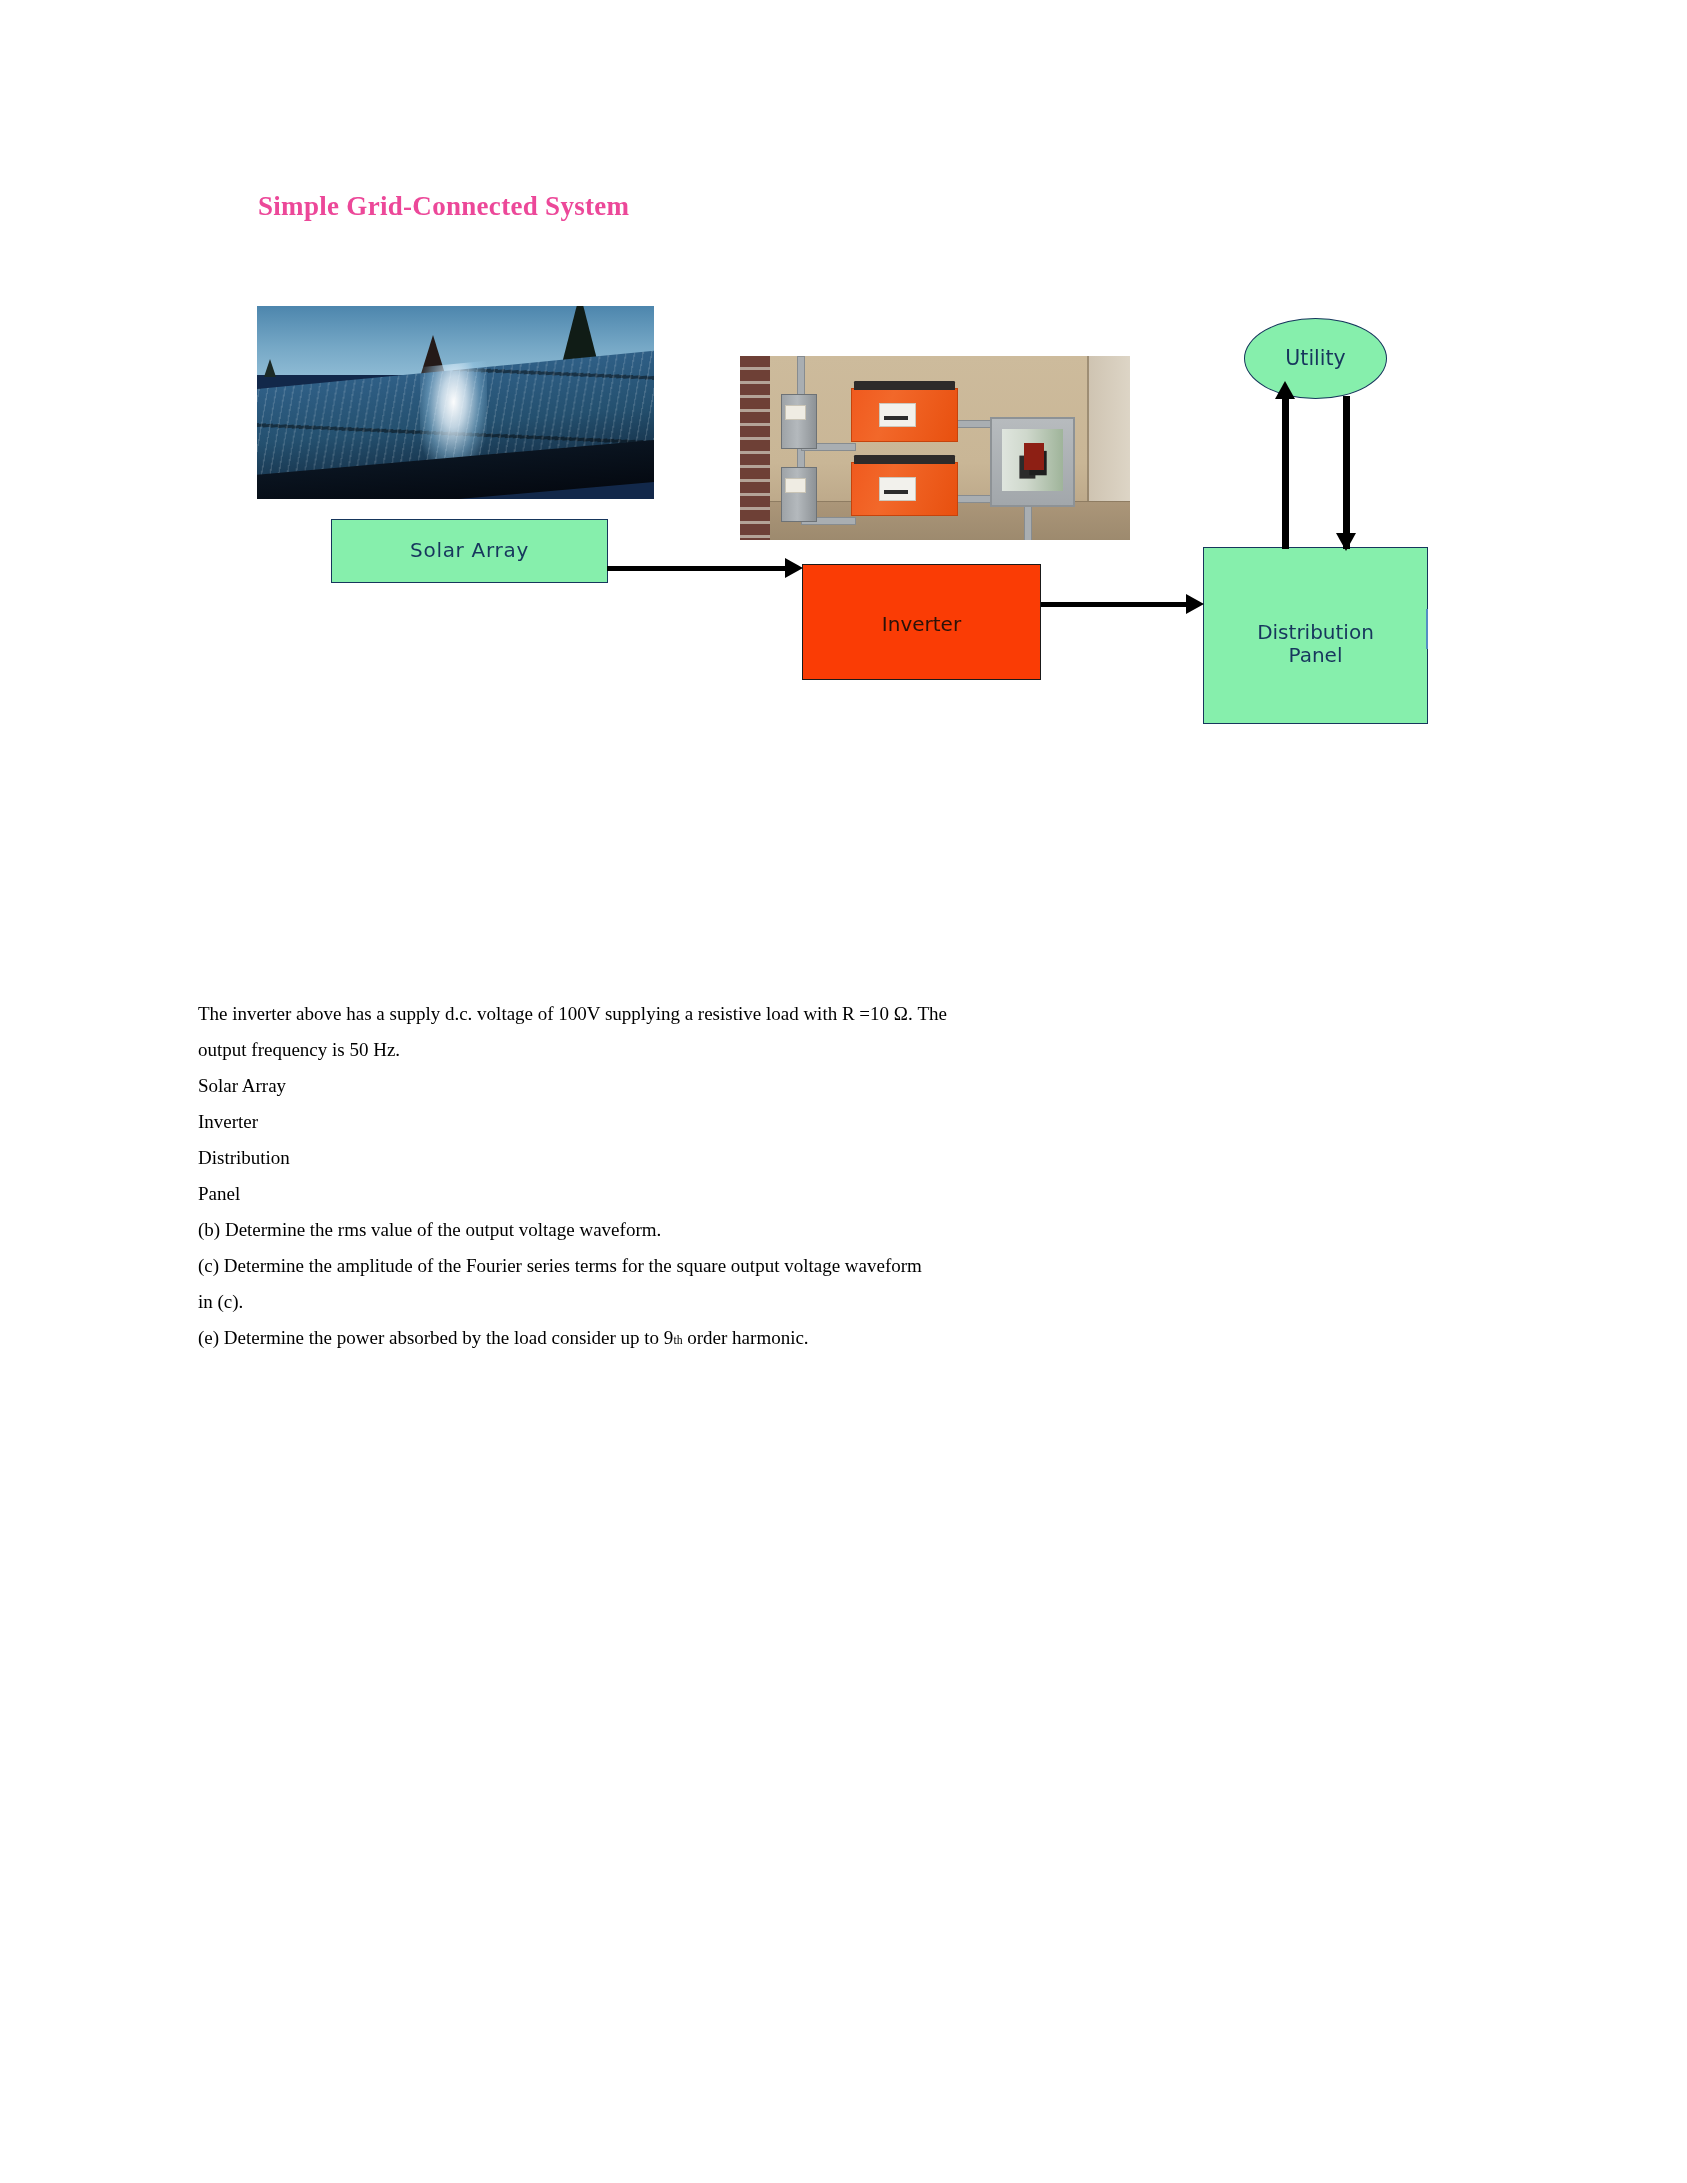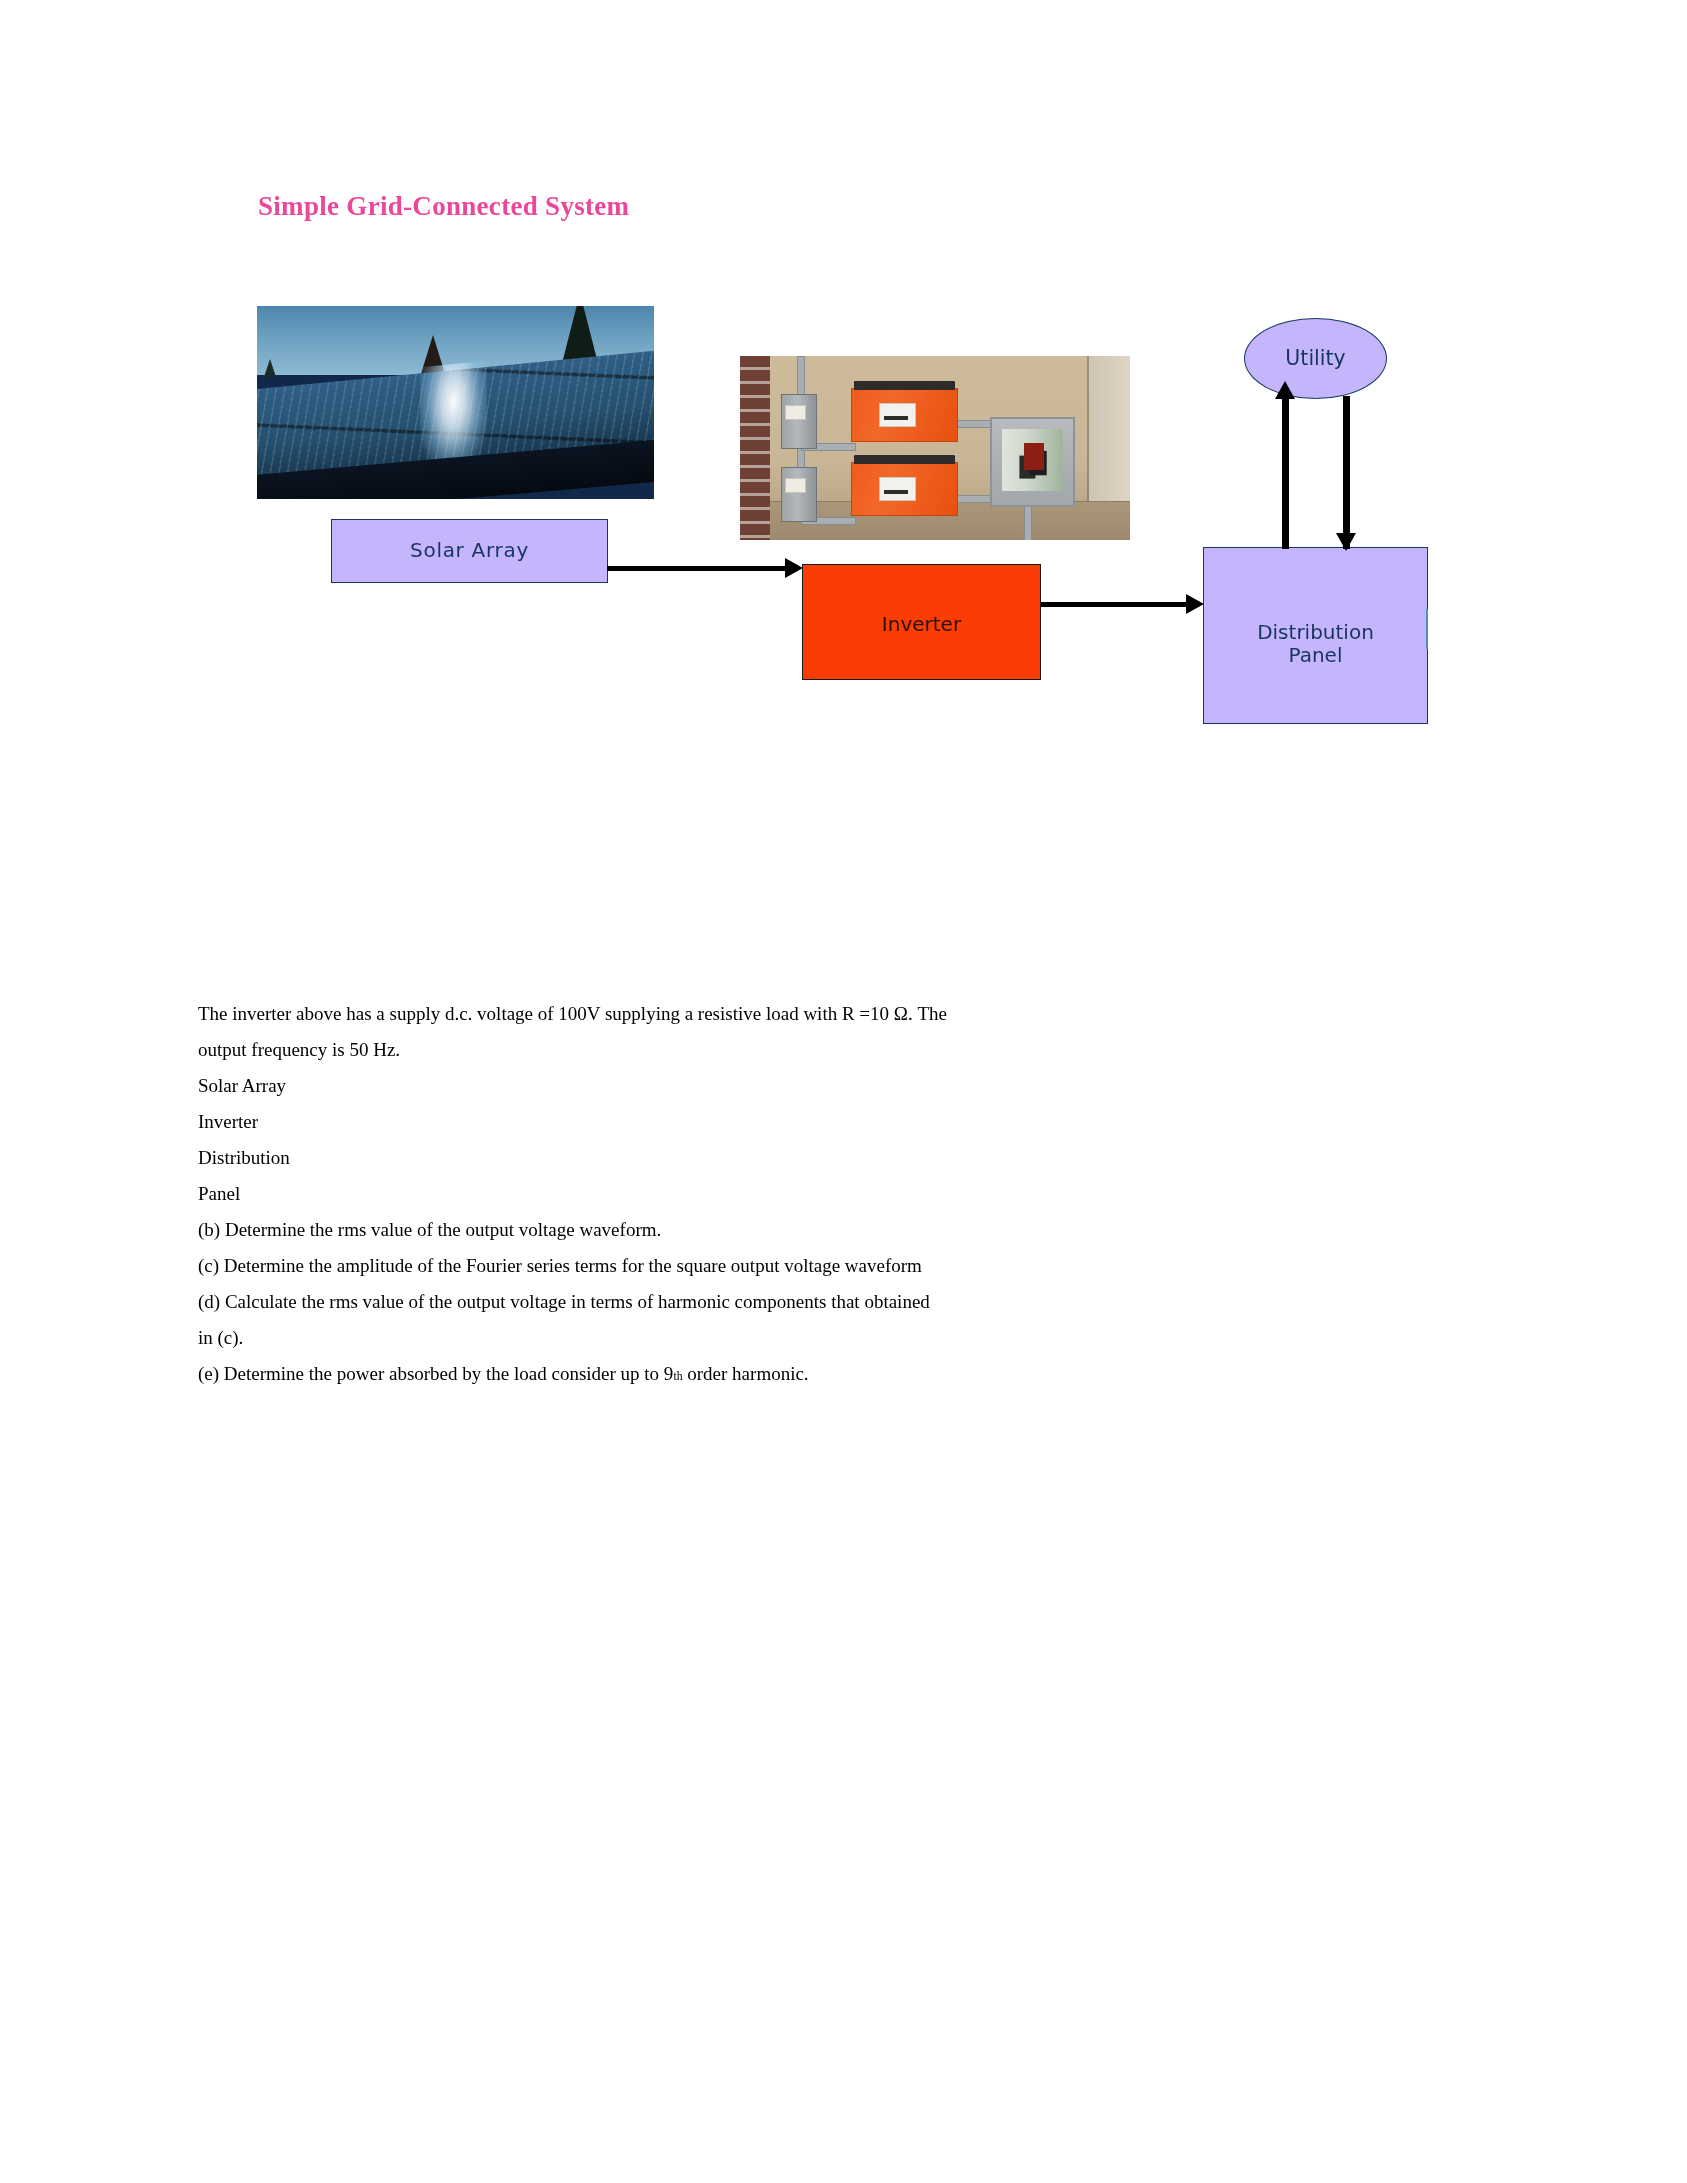--- a/index.html
+++ b/index.html
@@ -188,21 +188,21 @@
   #inverter-photo .c-v2 { left: 57px; top: 90px; width: 6px; height: 22.5px; }
   #inverter-photo .c-h1 { left: 61px; top: 87px; width: 53px; height: 6px; }
   #inverter-photo .c-h2 { left: 61px; top: 161px; width: 53px; height: 6px; }
   #inverter-photo .c-h3 { left: 212px; top: 64px; width: 41px; height: 6px; }
   #inverter-photo .c-h4 { left: 212px; top: 139px; width: 41px; height: 6px; }
   #inverter-photo .c-v3 { left: 284px; top: 142px; width: 6px; height: 42px; }
 
   
   .node {
     position: absolute;
-    background: #c4b5fd;
+    background: #86efac;
     border: 1.3px solid #16365c;
     box-sizing: border-box;
     display: flex;
     align-items: center;
     justify-content: center;
     color: #17365d;
     font-family: "DejaVu Sans", "Liberation Sans", sans-serif;
     font-size: 20px;
     line-height: 1.16;
     text-align: center;
@@ -347,17 +347,16 @@
 
 <div id="body-text">
   <p>The inverter above has a supply d.c. voltage of 100V supplying a resistive load with R =10 Ω. The</p>
   <p>output frequency is 50 Hz.</p>
   <p>Solar Array</p>
   <p>Inverter</p>
   <p>Distribution</p>
   <p>Panel</p>
   <p>(b) Determine the rms value of the output voltage waveform.</p>
   <p>(c) Determine the amplitude of the Fourier series terms for the square output voltage waveform</p>
-  <p>(d) Calculate the rms value of the output voltage in terms of harmonic components that obtained</p>
   <p>in (c).</p>
   <p><span>(e) Determine the power absorbed by the load consider up to 9</span><span class="sup-th">th</span><span> order harmonic.</span></p>
 </div>
 
 
 </body></html>

